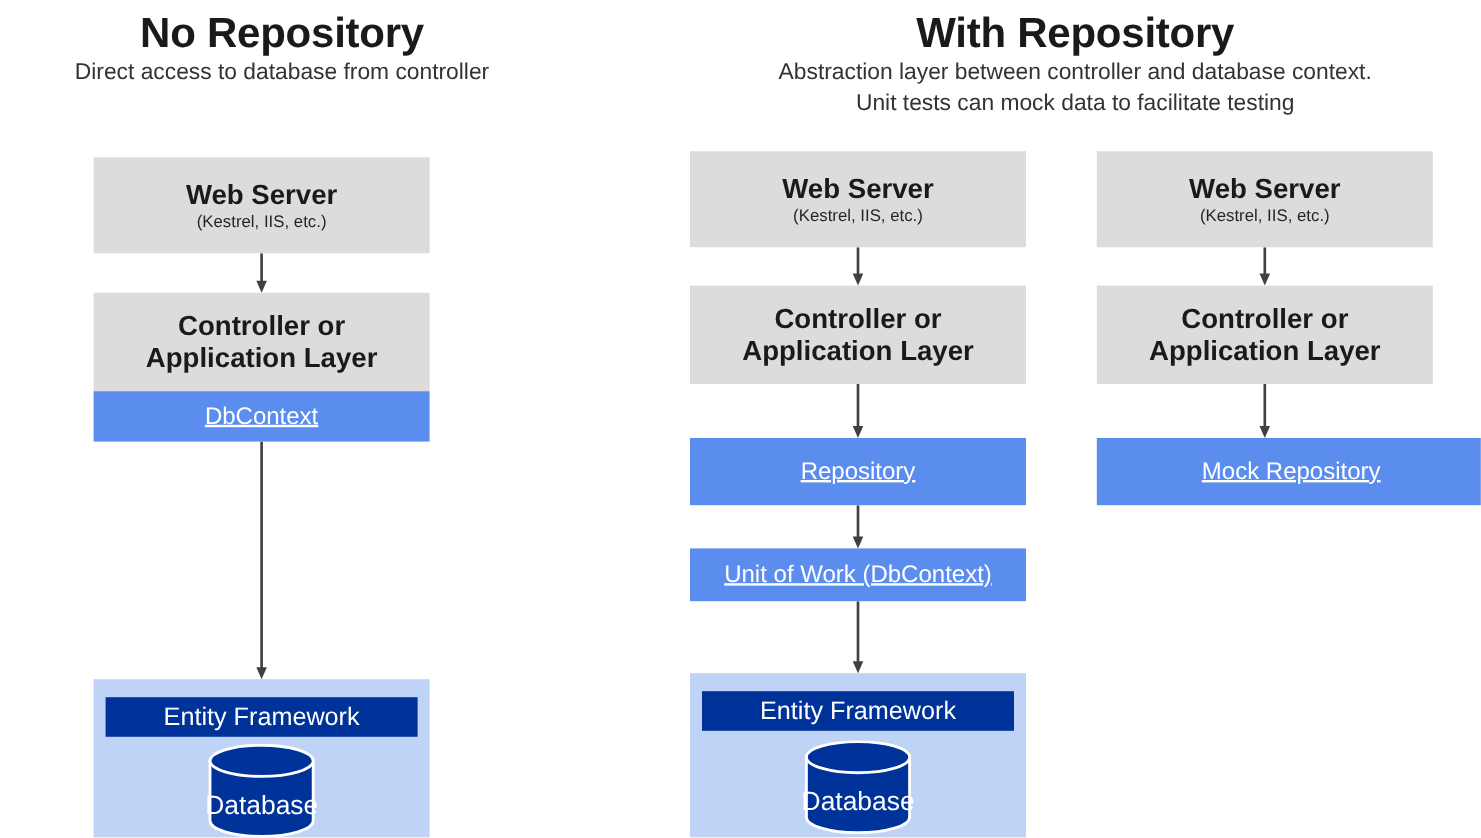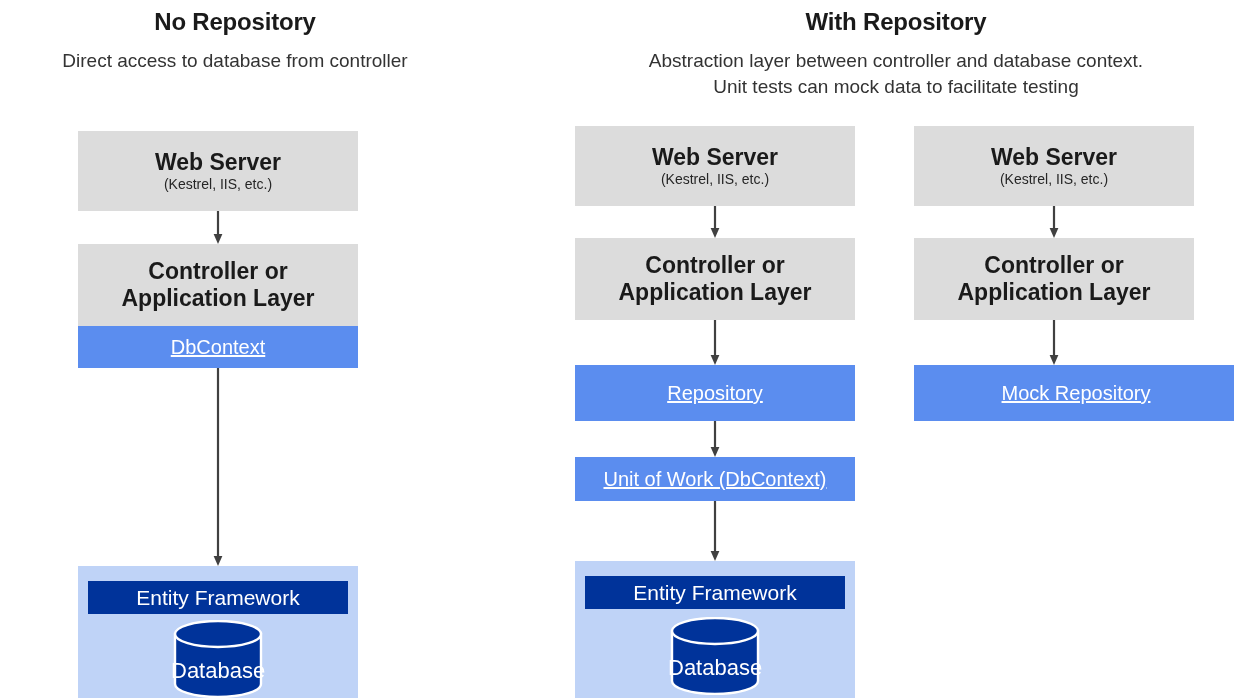--- a/index.html
+++ b/index.html
@@ -21,21 +21,21 @@
     position: absolute;
     left: 0; top: 0;
     width: 1234px;
     height: 698px;
   }
 
   
   .panel-title {
     position: absolute;
     text-align: center;
-    font-size: 24px;
+    font-size: 35px;
     font-weight: bold;
     color: #1a1a1a;
     letter-spacing: -0.2px;
     white-space: nowrap;
   }
   .panel-sub {
     position: absolute;
     text-align: center;
     font-size: 19px;
     font-weight: normal;

